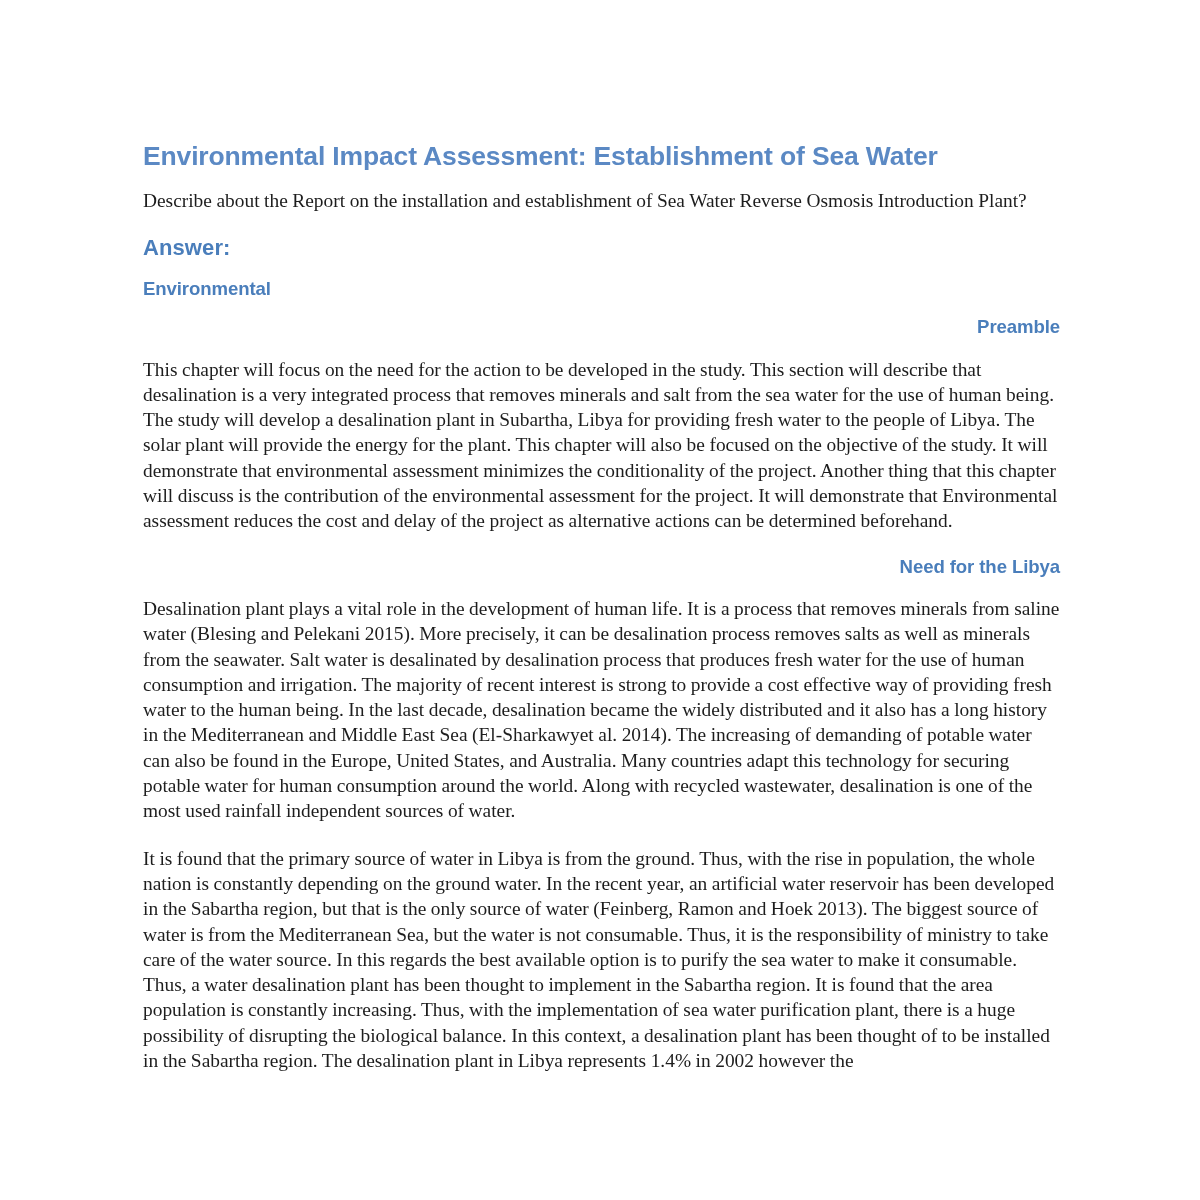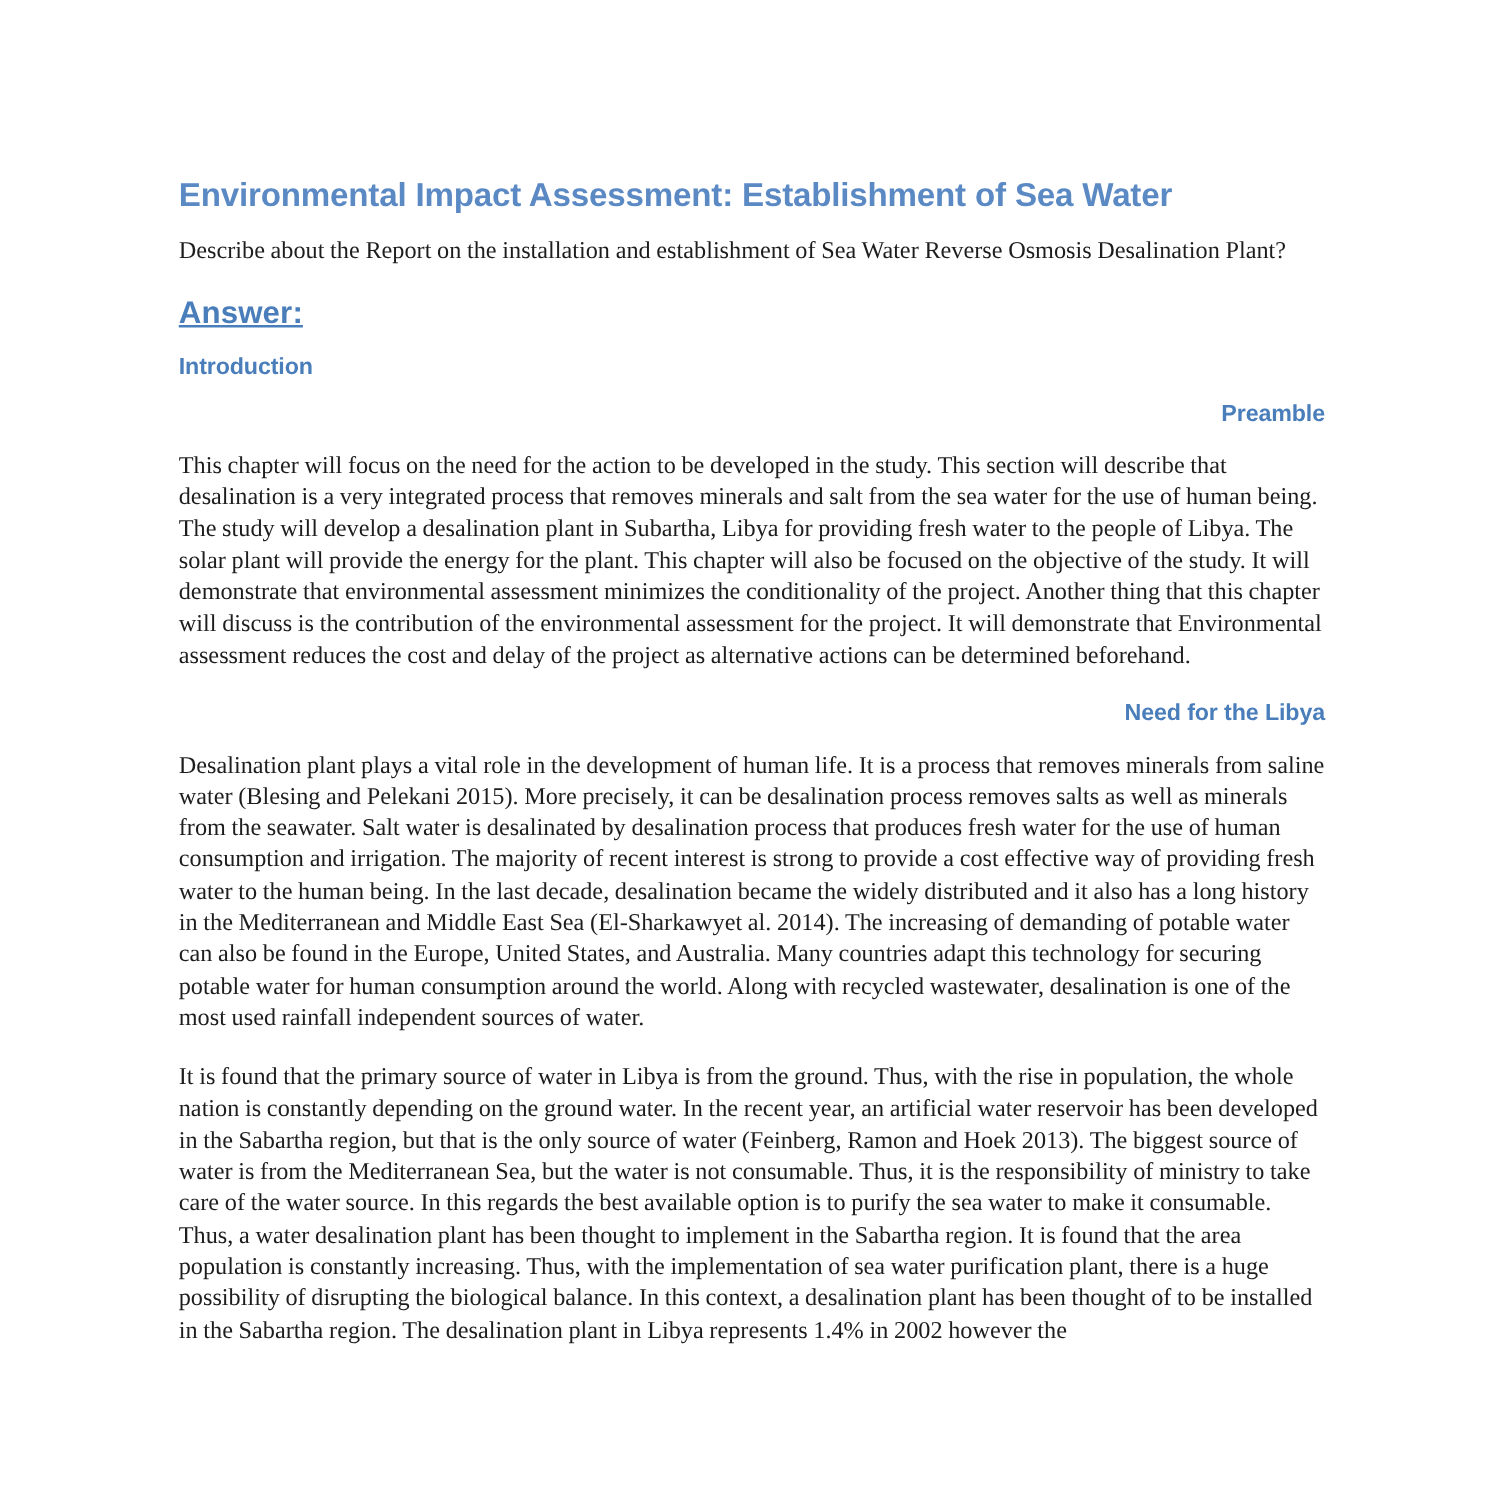--- a/index.html
+++ b/index.html
@@ -55,27 +55,26 @@
     word-spacing: -0.3px;
   }
 
   .para.question {
     margin-bottom: 21px;
   }
 
   
   .h-answer {
     font-family: "Liberation Sans", "DejaVu Sans", sans-serif;
-    font-size: 25px;
+    font-size: 22px;
     font-weight: bold;
     color: #4a7ebb;
     line-height: 1.2;
     margin: 0 0 17px 0;
     letter-spacing: 0.1px;
-    text-decoration: underline;
   }
 
   
   .h-sub {
     font-family: "Liberation Sans", "DejaVu Sans", sans-serif;
     font-size: 18.6px;
     font-weight: bold;
     color: #4a7ebb;
     line-height: 1.2;
     margin: 0 0 18px 0;
@@ -93,25 +92,25 @@
   }
 </style>
 </head>
 <body>
 
 <div class="page">
   <div class="content">
 
     <h1 class="doc-title">Environmental Impact Assessment: Establishment of Sea Water</h1>
 
-    <p class="para question">Describe about the Report on the installation and establishment of Sea Water Reverse Osmosis Desalination Plant?</p>
+    <p class="para question">Describe about the Report on the installation and establishment of Sea Water Reverse Osmosis Introduction Plant?</p>
 
     <h2 class="h-answer">Answer:</h2>
 
-    <h3 class="h-sub tight">Introduction</h3>
+    <h3 class="h-sub tight">Environmental</h3>
 
     <h3 class="h-sub section">Preamble</h3>
 
     <p class="para">This chapter will focus on the need for the action to be developed in the study. This section will describe that desalination is a very integrated process that removes minerals and salt from the sea water for the use of human being. The study will develop a desalination plant in Subartha, Libya for providing fresh water to the people of Libya. The solar plant will provide the energy for the plant. This chapter will also be focused on the objective of the study.  It will demonstrate that environmental assessment minimizes the conditionality of the project.  Another thing that this chapter will discuss is the contribution of the environmental assessment for the project. It will demonstrate that Environmental assessment reduces the cost and delay of the project as alternative actions can be determined beforehand.</p>
 
     <h3 class="h-sub section">Need for the Libya</h3>
 
     <p class="para">Desalination plant plays a vital role in the development of human life. It is a process that removes minerals from saline water (Blesing and Pelekani 2015). More precisely, it can be desalination process removes salts as well as minerals from the seawater. Salt water is desalinated by desalination process that produces fresh water for the use of human consumption and irrigation. The majority of recent interest is strong to provide a cost effective way of providing fresh water to the human being. In the last decade, desalination became the widely distributed and it also has a long history in the Mediterranean and Middle East Sea (El-Sharkawyet al. 2014). The increasing of demanding of potable water can also be found in the Europe, United States, and Australia. Many countries adapt this technology for securing potable water for human consumption around the world. Along with recycled wastewater, desalination is one of the most used rainfall independent sources of water.</p>
 
     <p class="para">It is found that the primary source of water in Libya is from the ground. Thus, with the rise in population, the whole nation is constantly depending on the ground water. In the recent year, an artificial water reservoir has been developed in the Sabartha region, but that is the only source of water (Feinberg, Ramon and Hoek 2013). The biggest source of water is from the Mediterranean Sea, but the water is not consumable. Thus, it is the responsibility of ministry to take care of the water source. In this regards the best available option is to purify the sea water to make it consumable. Thus, a water desalination plant has been thought to implement in the Sabartha region. It is found that the area population is constantly increasing. Thus, with the implementation of sea water purification plant, there is a huge possibility of disrupting the biological balance. In this context, a desalination plant has been thought of to be installed in the Sabartha region. The desalination plant in Libya represents 1.4% in 2002 however the</p>

